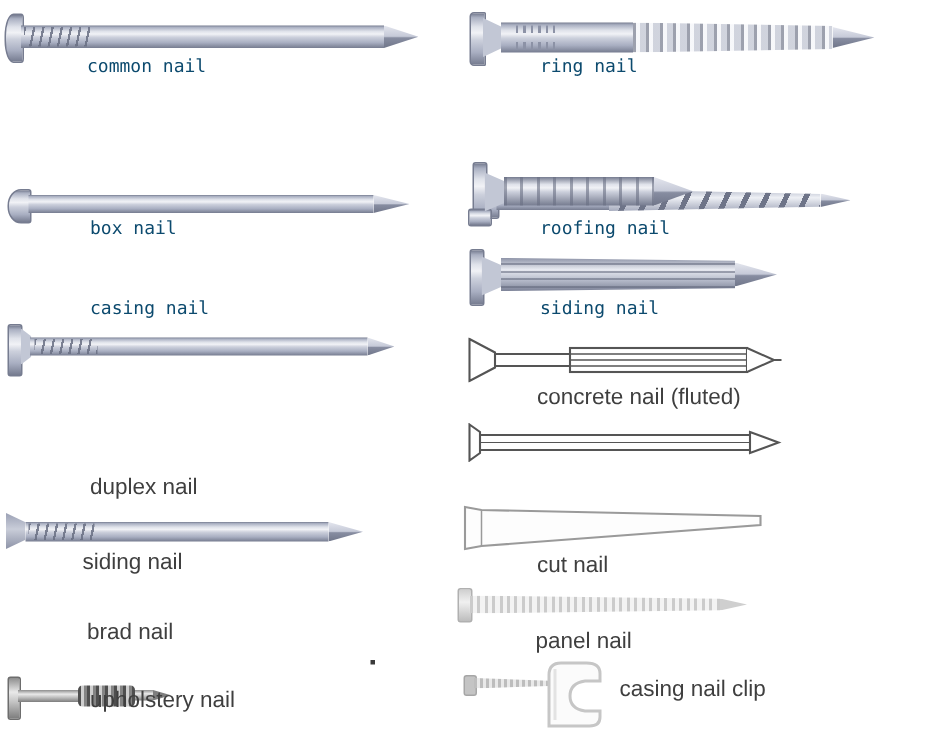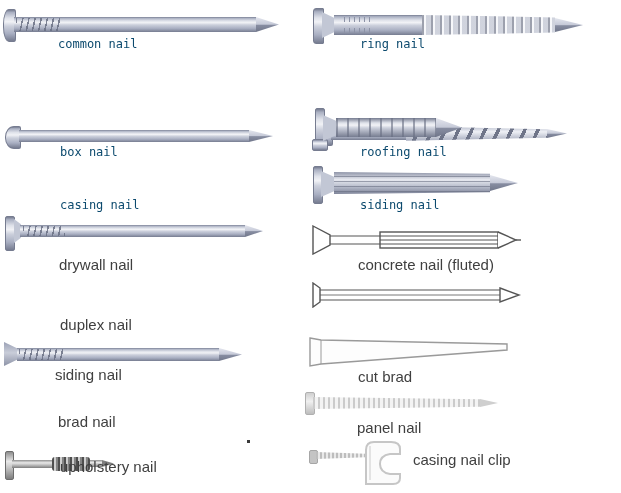--- a/index.html
+++ b/index.html
@@ -153,26 +153,25 @@
     <div class="a" style="left:11px;top:17px;width:50px;height:7px;clip-path:polygon(0 0,100% 25%,100% 75%,0 100%);background:repeating-linear-gradient(90deg,#bdbdbd 0 2px,#e9e9e9 2px 4px);"></div>
     <svg class="a" style="left:55px;top:3px;" width="44" height="48" viewBox="0 0 44 48">
       <path d="M6,46 L6,12 Q6,4 14,4 L31,4 Q40,4 40,11 L40,16 L30,16 Q20,17.5 20,26 Q20,34.5 30,36 L40,36 L40,40 Q40,46 33,46 Z" fill="#fbfbfb" stroke="#c6c6c6" stroke-width="2"></path>
       <path d="M10,8 L10,42" fill="none" stroke="#e3e3e3" stroke-width="2"></path>
     </svg>
   </div>
 
   <div class="a lbl-px" style="left:58px;top:37px;">common nail</div>
   <div class="a lbl-px" style="left:60px;top:145px;">box nail</div>
   <div class="a lbl-px" style="left:60px;top:198px;">casing nail</div>
-  <div class="a lbl-sm" style="left:59px;top:256px;">drywall nail</div>
   <div class="a lbl-sm" style="left:60px;top:316px;">duplex nail</div>
   <div class="a lbl-sm" style="left:55px;top:366px;">siding nail</div>
   <div class="a lbl-sm" style="left:58px;top:413px;">brad nail</div>
   <div class="a lbl-sm" style="left:60px;top:458px;">upholstery nail</div>
   <div class="a lbl-px" style="left:360px;top:37px;">ring nail</div>
   <div class="a lbl-px" style="left:360px;top:145px;">roofing nail</div>
   <div class="a lbl-px" style="left:360px;top:198px;">siding nail</div>
   <div class="a lbl-sm" style="left:358px;top:256px;">concrete nail (fluted)</div>
-  <div class="a lbl-sm" style="left:358px;top:368px;">cut brad</div>
+  <div class="a lbl-sm" style="left:358px;top:368px;">cut nail</div>
   <div class="a lbl-sm" style="left:357px;top:419px;">panel nail</div>
   <div class="a lbl-sm" style="left:413px;top:451px;">casing nail clip</div>
 
 </div>
 
 </body></html>

